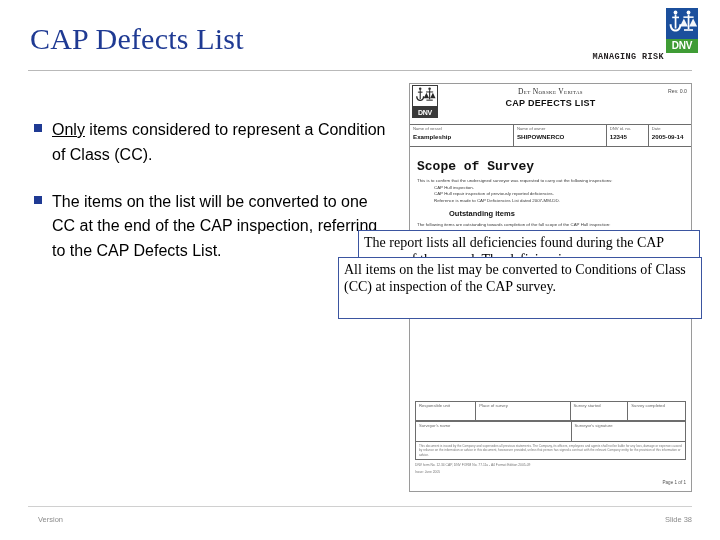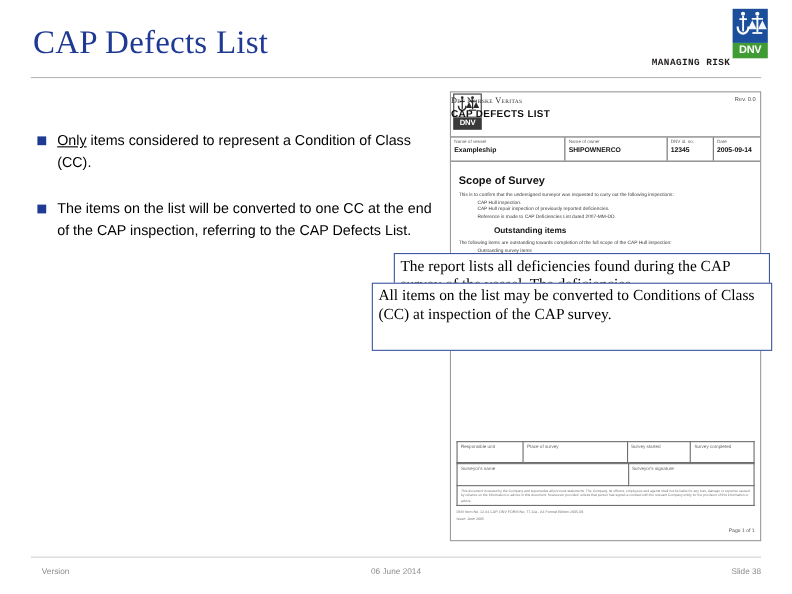--- a/index.html
+++ b/index.html
@@ -87,21 +87,21 @@
   .bullets {
     position: absolute;
     left: 34px;
     top: 118px;
     width: 360px;
   }
   .bullet {
     position: relative;
     padding-left: 18px;
     margin-bottom: 22px;
-    font-size: 13px;
+    font-size: 16px;
     line-height: 1.55;
     color: #000000;
   }
   .bullet .marker {
     position: absolute;
     left: 0;
     top: 6px;
     width: 8px;
     height: 8px;
     background: #1f3a93;
@@ -147,21 +147,21 @@
     color: #ffffff;
     font-size: 7px;
     font-weight: bold;
     line-height: 11px;
     text-align: center;
     letter-spacing: -0.2px;
   }
   .doc-title-wrap {
     position: absolute;
     left: 0; right: 0; top: 3px;
-    text-align: left;
+    text-align: center;
   }
   .doc-company {
     font-family: "Liberation Serif", serif;
     font-size: 7.5px;
     font-variant: small-caps;
     letter-spacing: 0.3px;
     color: #2b2b2b;
   }
   .doc-name {
     font-size: 9px;
@@ -203,22 +203,22 @@
     line-height: 9px;
     white-space: nowrap;
   }
   .w-vessel { width: 37%; }
   .w-owner  { width: 33%; }
   .w-id     { width: 15%; }
   .w-date   { width: 15%; }
 
   .doc-body { padding: 7px 7px 0 7px; }
   .doc-h2 {
-    font-family: Liberation Sans, sans-serif;
-    font-size: 10px;
+    font-family: Liberation Mono, monospace;
+    font-size: 13px;
     font-weight: bold;
     color: #111111;
     margin: 5px 0 4px 0;
   }
   .doc-h2.sans {
     font-family: "Liberation Sans", sans-serif;
     font-size: 7.5px;
     margin-left: 32px;
   }
   .doc-p {
@@ -448,16 +448,15 @@
       <div class="doc-foot">Issue: June 2005</div>
       <div class="doc-pageno">Page 1 of 1</div>
     </div>
   </div>
 
   <div class="callout" id="callout-1">The report lists all deficiencies found during the CAP survey of the vessel. The deficiencies</div>
   <div class="callout" id="callout-2">All items on the list may be converted to Conditions of Class (CC) at inspection of the CAP survey.</div>
 
   <div class="footer-rule"></div>
   <div class="footer-item" id="footer-version">Version</div>
-  <div class="footer-item" id="footer-date">06 June 2014</div>
   <div class="footer-item" id="footer-slide">Slide 38</div>
 
 </div>
 
 </body></html>

